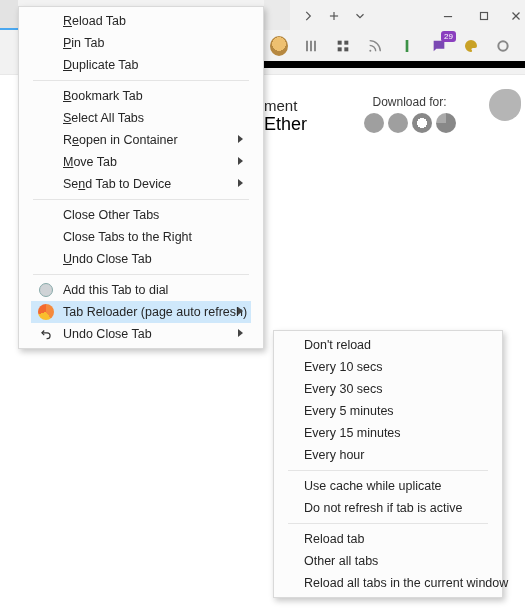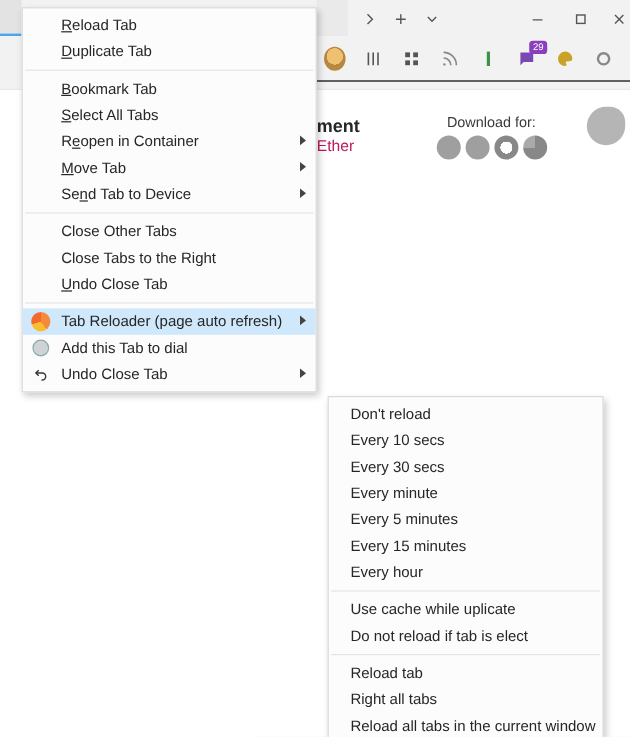--- a/index.html
+++ b/index.html
@@ -27,25 +27,25 @@
     position:absolute; left:0; top:0; right:0; height:75px;
     background:#f2f2f2;
     border-bottom:1px solid #e8e8e8;
   }
   .page-area {
     position:absolute; left:0; top:75px; right:0; bottom:0;
     background:#ffffff;
   }
   .page-word {
     position:absolute; left:264px; top:22px;
-    font-size:15px; font-weight:700; color:#272727;
+    font-size:15px; font-weight:400; color:#272727;
   }
   .page-word2 {
     position:absolute; left:264px; top:39px;
-    font-size:13px; color:#be185d;
+    font-size:18px; color:#000000;
   }
   .download-block {
     position:absolute; left:334px; top:20px; right:40px;
     font-size:12px; color:#3a3a3a; text-align:center;
   }
   .download-block .dl-label { display:block; margin-bottom:4px; }
   .dl-icons { display:flex; gap:4px; justify-content:center; }
   .browser-circle {
     width:20px; height:20px; border-radius:50%;
     background:#9f9f9f; display:inline-block;
@@ -69,21 +69,21 @@
     position:absolute; left:0; top:0; width:18px; height:30px;
     background:#e3e3e3; border-bottom:2px solid #4aa7ef;
   }
   .tab-ghost2 {
     position:absolute; left:264px; top:0; width:26px; height:30px;
     background:#eaeaea;
   }
   .toolbar-strip {
     position:absolute; left:264px; top:30px; right:0; height:38px;
     background:#f2f2f2;
-    border-bottom:1px solid #000000;
+    border-bottom:7px solid #000000;
     display:flex; align-items:center; gap:14px;
     padding-left:6px;
   }
   .tb-icon {
     width:18px; height:18px; color:#5a5a5a; position:relative;
     display:flex; align-items:center; justify-content:center;
   }
   .tb-icon svg { width:16px; height:16px; }
   .badge {
     position:absolute; top:-6px; right:-8px;
@@ -94,21 +94,21 @@
     width:20px;height:20px;border-radius:50%;
     background:radial-gradient(circle at 50% 40%, #eec070 0 45%, #b68840 46% 100%);
   }
 
   
   .menu {
     position:absolute;
     background:var(--panel);
     border:1px solid var(--border);
     box-shadow:2px 3px 6px var(--shadow);
-    padding:3px 0;
+    padding:3px 12px;
     font-size:12.5px;
     color:#262626;
     user-select:none;
   }
   .menu-item {
     display:flex; align-items:center;
     height:22px;
     padding:0 26px 0 32px;
     position:relative;
     white-space:nowrap;
@@ -251,20 +251,23 @@
     </div>
   </div>
   <div class="fox-blob"></div>
 </div>
 
 <div id="menu-main" class="menu">
   <div class="menu-item">
       <span><span class="mn">R</span>eload Tab</span>
     </div>
   <div class="menu-item">
+      <span><span class="mn">P</span>in Tab</span>
+    </div>
+  <div class="menu-item">
       <span><span class="mn">D</span>uplicate Tab</span>
     </div>
   <div class="menu-sep"></div>
   <div class="menu-item">
       <span><span class="mn">B</span>ookmark Tab</span>
     </div>
   <div class="menu-item">
       <span><span class="mn">S</span>elect All Tabs</span>
     </div>
   <div class="menu-item">
@@ -283,34 +286,34 @@
   <div class="menu-item">
       <span>Close Other Tabs</span>
     </div>
   <div class="menu-item">
       <span>Close Tabs to the Right</span>
     </div>
   <div class="menu-item">
       <span><span class="mn">U</span>ndo Close Tab</span>
     </div>
   <div class="menu-sep"></div>
+  <div class="menu-item">
+    <span class="icon-slot">
+        <span class="ico-circle"></span>
+      </span>
+    <span>Add this Tab to dial</span>
+  </div>
   <div class="menu-item highlight">
     <span class="icon-slot">
         <span class="tab-reloader-ico"></span>
       </span>
     <span>Tab Reloader (page auto refresh)</span>
     <span class="arrow"></span>
   </div>
   <div class="menu-item">
-    <span class="icon-slot">
-        <span class="ico-circle"></span>
-      </span>
-    <span>Add this Tab to dial</span>
-  </div>
-  <div class="menu-item">
     <span class="icon-slot undo-ico">
       <svg viewBox="0 0 24 24" width="14" height="14" fill="none" stroke-width="2">
           <path d="M9 14l-4-4 4-4"></path>
           <path d="M5 10h9a5 5 0 0 1 0 10h-1"></path>
         </svg>
     </span>
     <span>Undo Close Tab</span>
     <span class="arrow"></span>
   </div>
 </div>
@@ -319,41 +322,38 @@
   <div class="menu-item" style="padding-left:18px">
       <span>Don't reload</span>
     </div>
   <div class="menu-item" style="padding-left:18px">
       <span>Every 10 secs</span>
     </div>
   <div class="menu-item" style="padding-left:18px">
       <span>Every 30 secs</span>
     </div>
   <div class="menu-item" style="padding-left:18px">
-      <span>Every minute</span>
-    </div>
-  <div class="menu-item" style="padding-left:18px">
       <span>Every 5 minutes</span>
     </div>
   <div class="menu-item" style="padding-left:18px">
       <span>Every 15 minutes</span>
     </div>
   <div class="menu-item" style="padding-left:18px">
       <span>Every hour</span>
     </div>
   <div class="menu-sep"></div>
   <div class="menu-item" style="padding-left:18px">
       <span>Use cache while uplicate</span>
     </div>
   <div class="menu-item" style="padding-left:18px">
-      <span>Do not reload if tab is elect</span>
+      <span>Do not refresh if tab is active</span>
     </div>
   <div class="menu-sep"></div>
   <div class="menu-item" style="padding-left:18px">
       <span>Reload tab</span>
     </div>
   <div class="menu-item" style="padding-left:18px">
-      <span>Right all tabs</span>
+      <span>Other all tabs</span>
     </div>
   <div class="menu-item" style="padding-left:18px">
       <span>Reload all tabs in the current window</span>
     </div>
 </div>
 
 </body></html>

